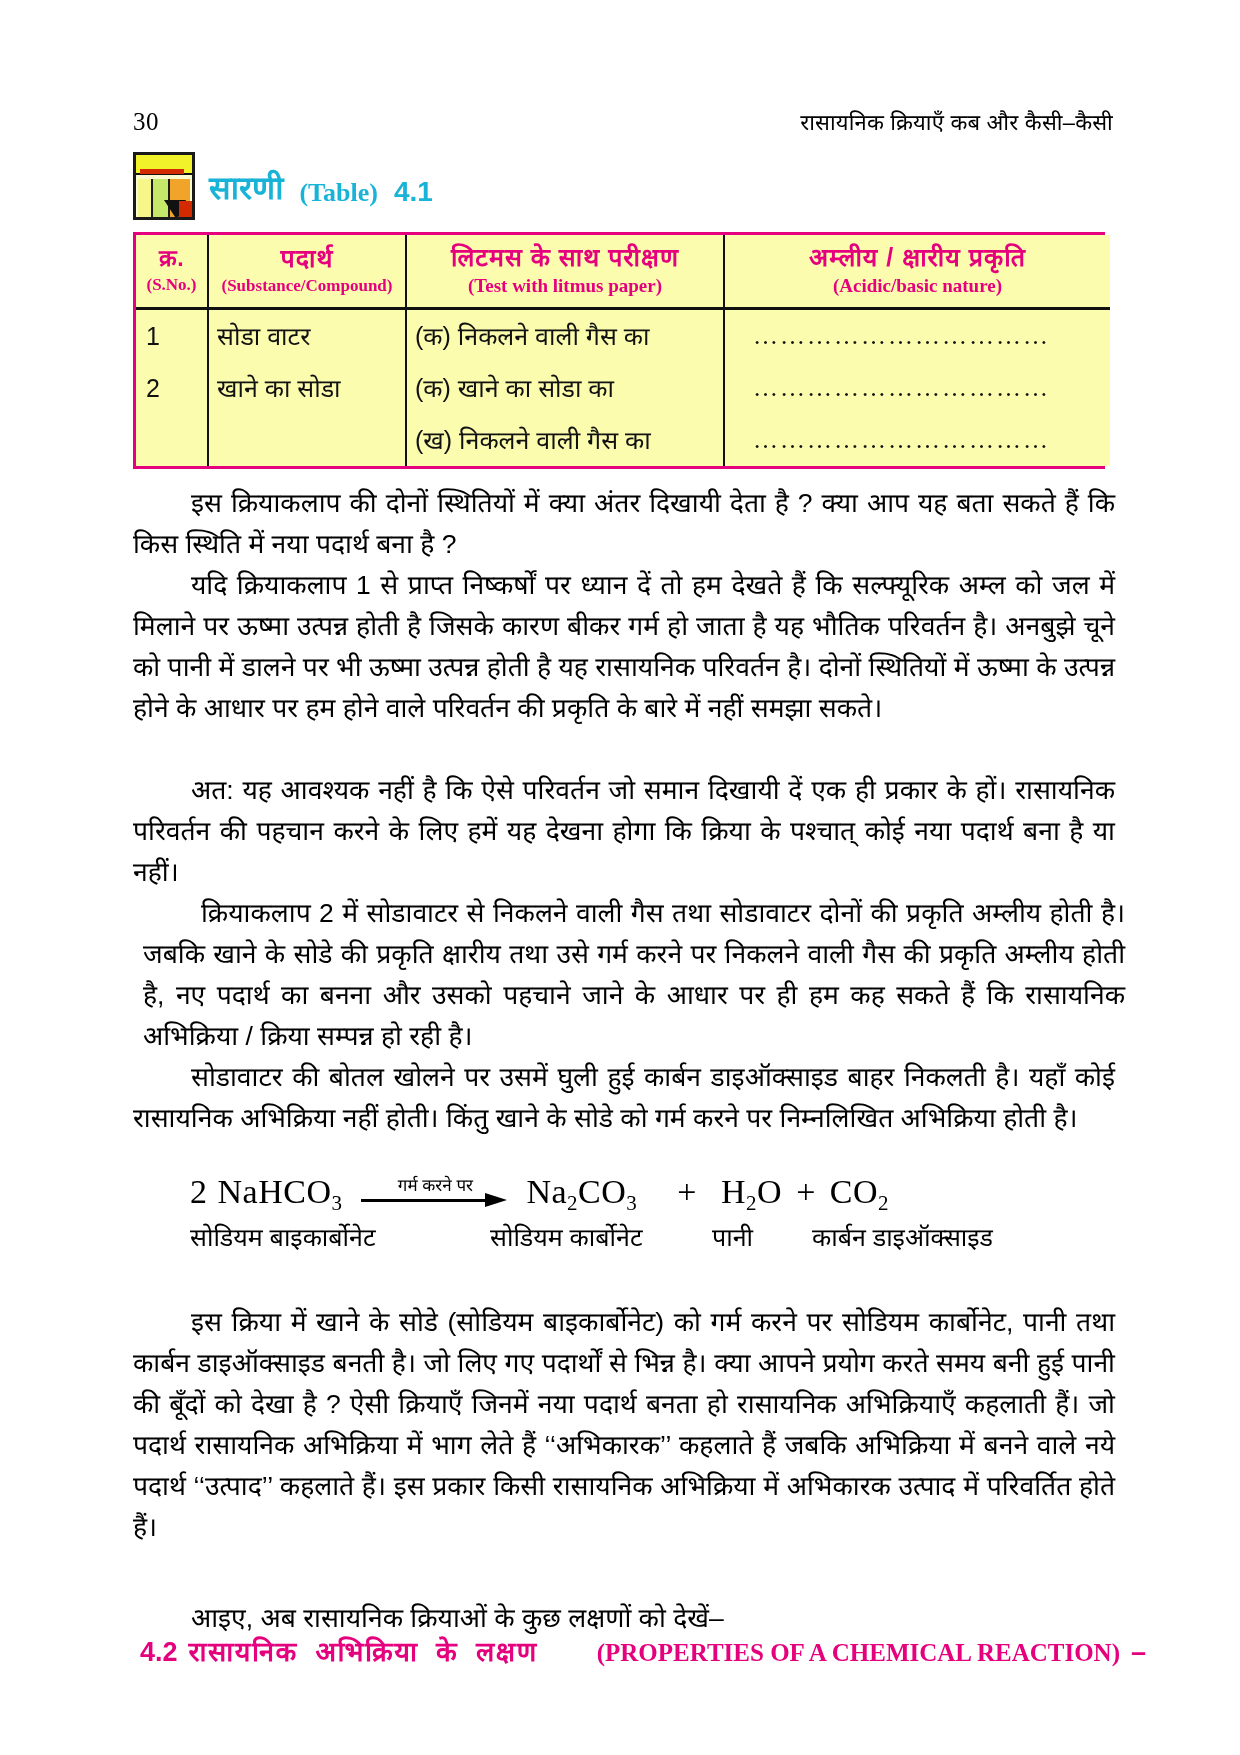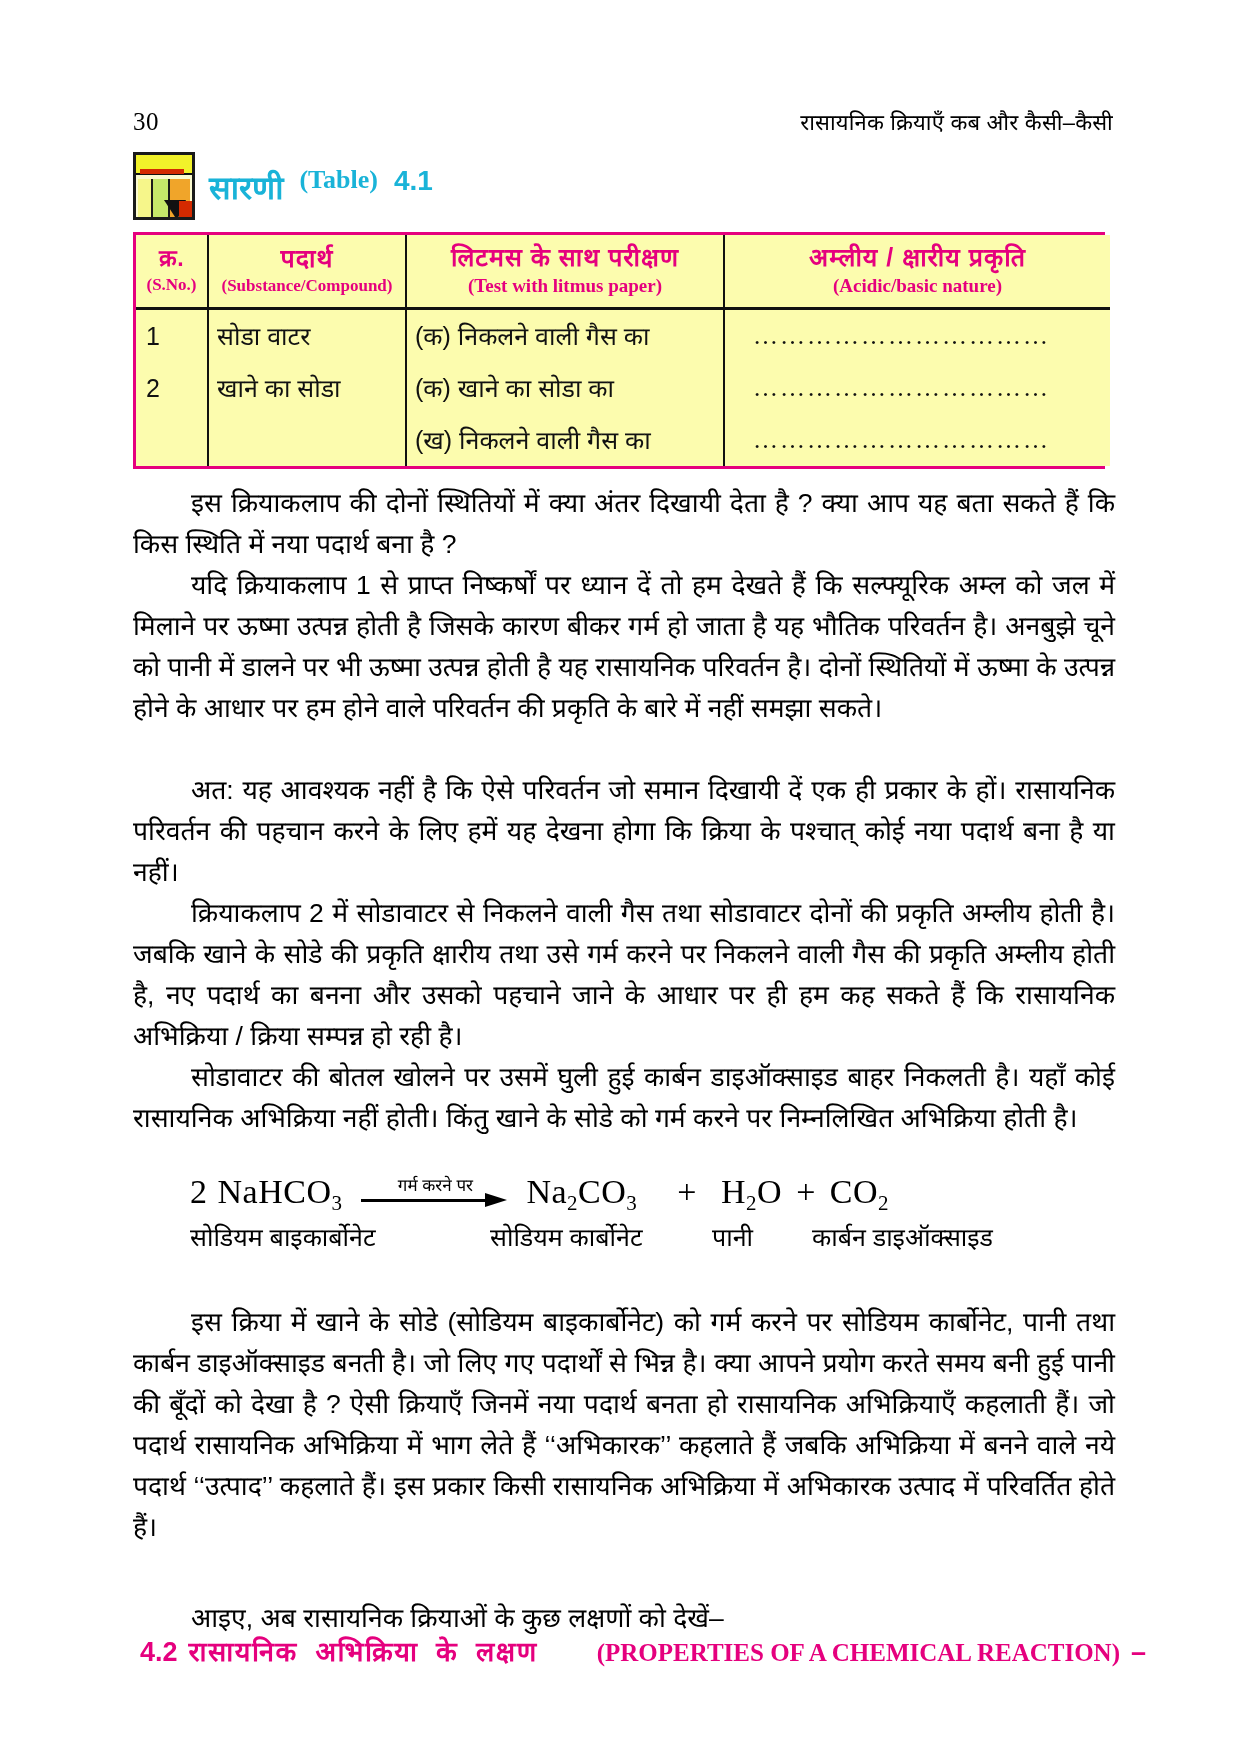--- a/index.html
+++ b/index.html
@@ -125,21 +125,21 @@
     border-top: 20px solid #111111;
   }
   .tbl-icon .ic-redblock {
     position: absolute;
     right: 0; bottom: 0;
     width: 24%; height: 26%;
     background: #d42a00;
   }
   .cap-text {
     display: flex;
-    align-items: flex-start;
+    align-items: flex-end;
     gap: 16px;
     color: #19b3d8;
   }
   .cap-hi {
     font-family: "Liberation Sans", sans-serif;
     font-size: 32px;
     font-weight: bold;
     color: #19b3d8;
   }
   .cap-en {
@@ -443,21 +443,21 @@
   </div>
 
   <div class="prose" style="top:565px;">
     <p>यदि क्रियाकलाप 1 से प्राप्त निष्कर्षों पर ध्यान दें तो हम देखते हैं कि सल्फ्यूरिक अम्ल को जल में मिलाने पर ऊष्मा उत्पन्न होती है जिसके कारण बीकर गर्म हो जाता है यह भौतिक परिवर्तन है। अनबुझे चूने को पानी में डालने पर भी ऊष्मा उत्पन्न होती है यह रासायनिक परिवर्तन है। दोनों स्थितियों में ऊष्मा के उत्पन्न होने के आधार पर हम होने वाले परिवर्तन की प्रकृति के बारे में नहीं समझा सकते।</p>
   </div>
 
   <div class="prose" style="top:770px;">
     <p>अत: यह आवश्यक नहीं है कि ऐसे परिवर्तन जो समान दिखायी दें एक ही प्रकार के हों। रासायनिक परिवर्तन की पहचान करने के लिए हमें यह देखना होगा कि क्रिया के पश्चात् कोई नया पदार्थ बना है या नहीं।</p>
   </div>
 
-  <div class="prose" style="top:893px;">
+  <div class="prose" style="top:893px;margin-left:10px;">
     <p>क्रियाकलाप 2 में सोडावाटर से निकलने वाली गैस तथा सोडावाटर दोनों की प्रकृति अम्लीय होती है। जबकि खाने के सोडे की प्रकृति क्षारीय तथा उसे गर्म करने पर निकलने वाली गैस की प्रकृति अम्लीय होती है, नए पदार्थ का बनना और उसको पहचाने जाने के आधार पर ही हम कह सकते हैं कि रासायनिक अभिक्रिया / क्रिया सम्पन्न हो रही है।</p>
   </div>
 
   <div class="prose" style="top:1057px;">
     <p>सोडावाटर की बोतल खोलने पर उसमें घुली हुई कार्बन डाइऑक्साइड बाहर निकलती है। यहाँ कोई रासायनिक अभिक्रिया नहीं होती। किंतु खाने के सोडे को गर्म करने पर निम्नलिखित अभिक्रिया होती है।</p>
   </div>
 
   <div class="equation" style="top:1175px;">
     <div class="eq-line">
       <span class="term">2</span>

